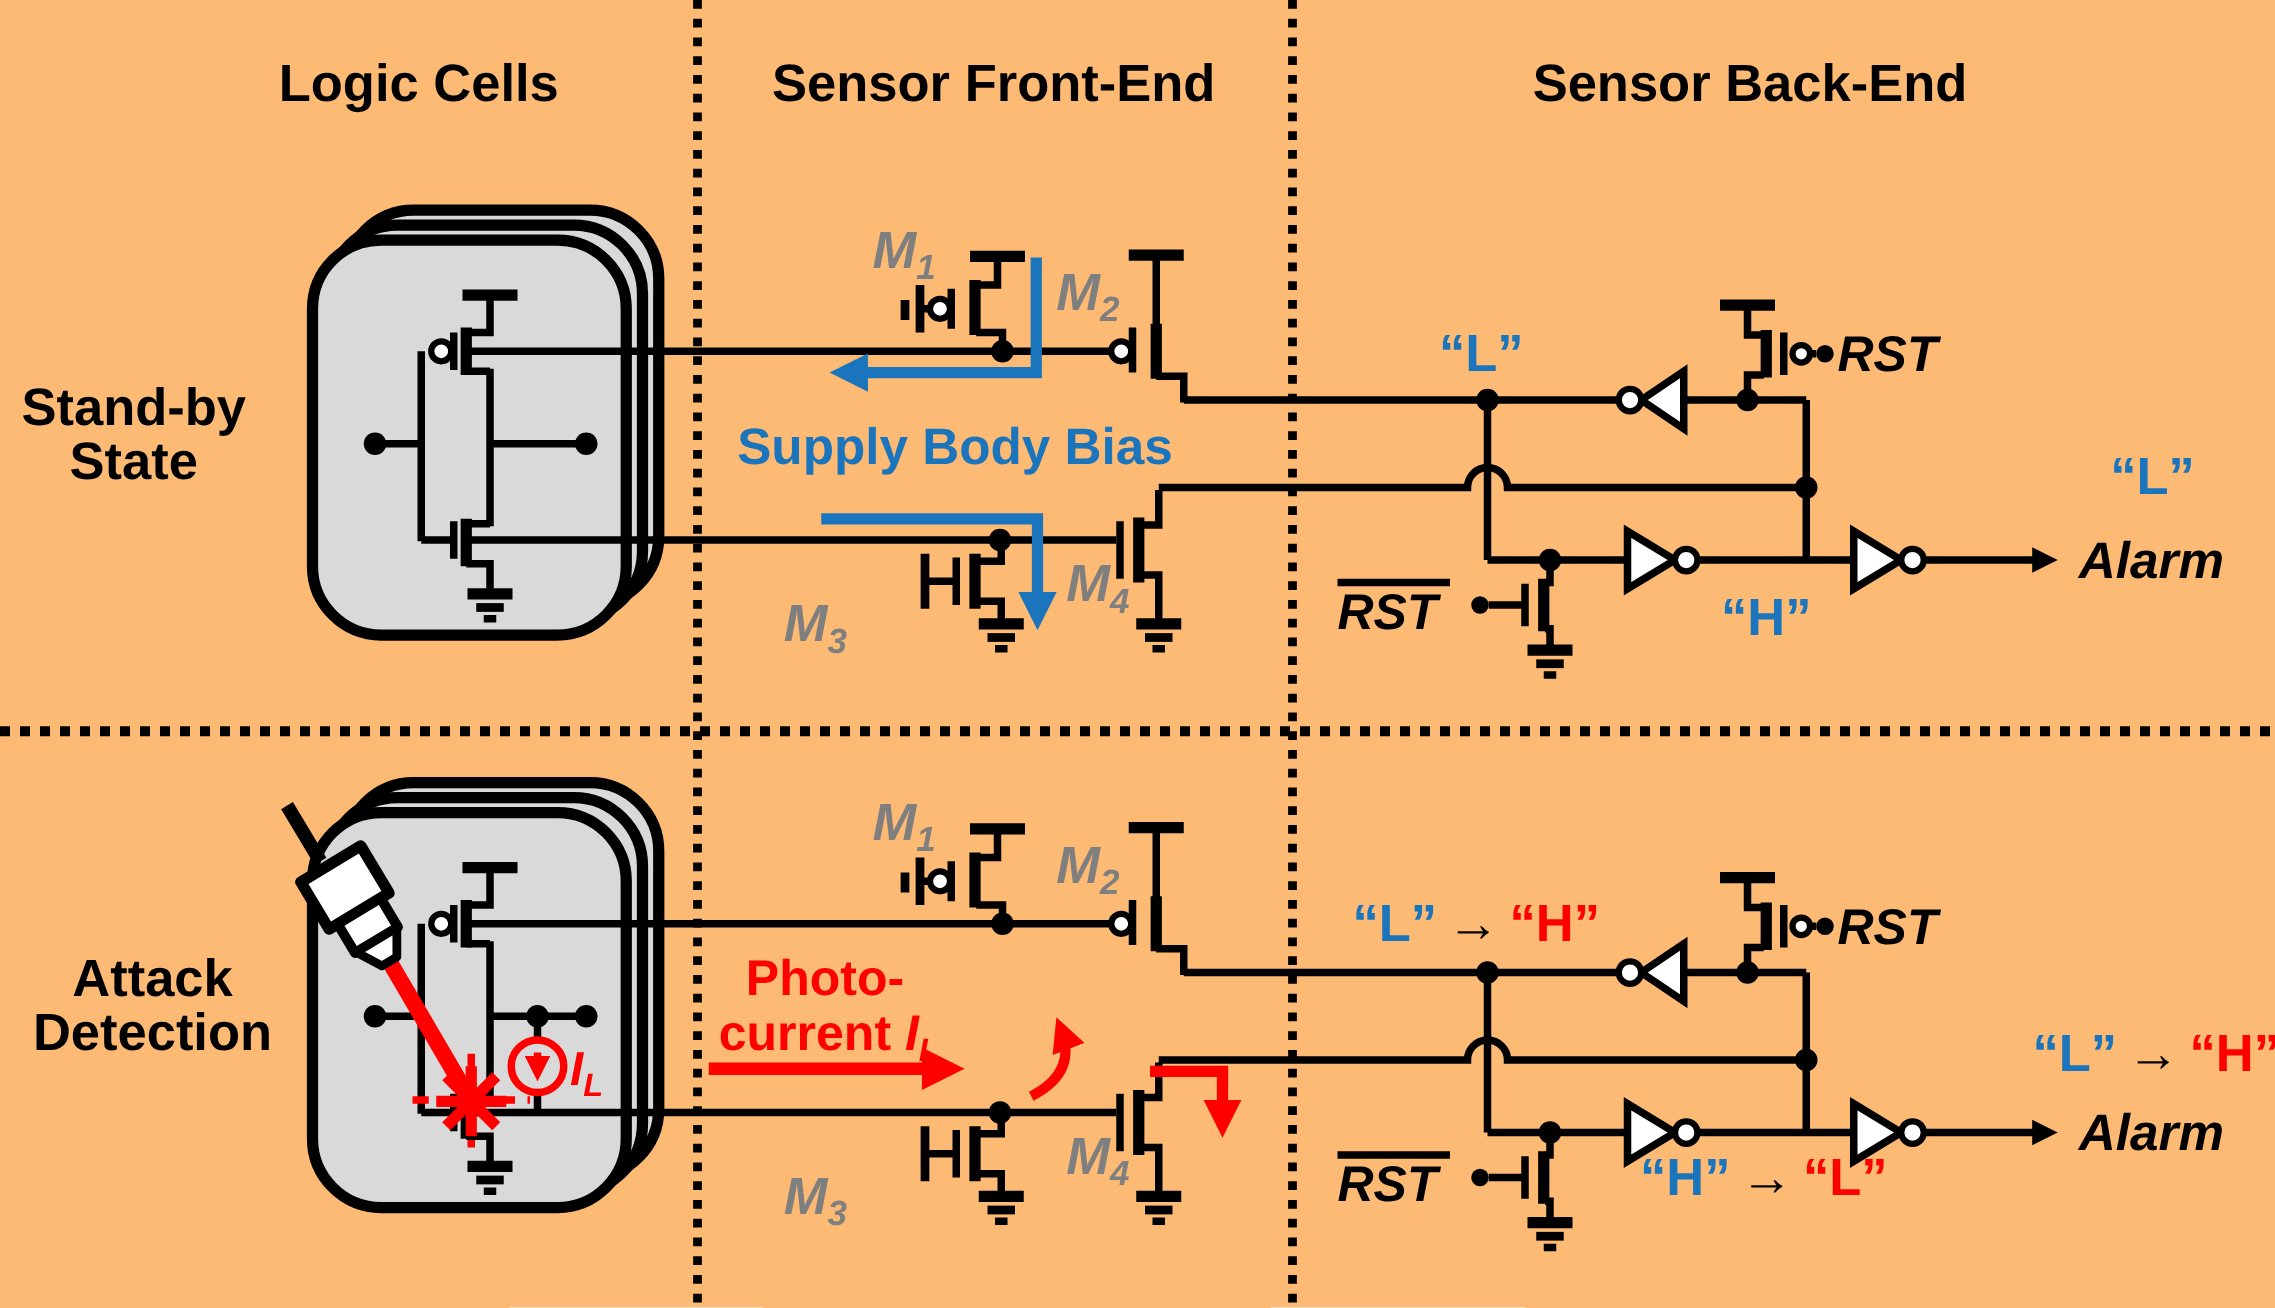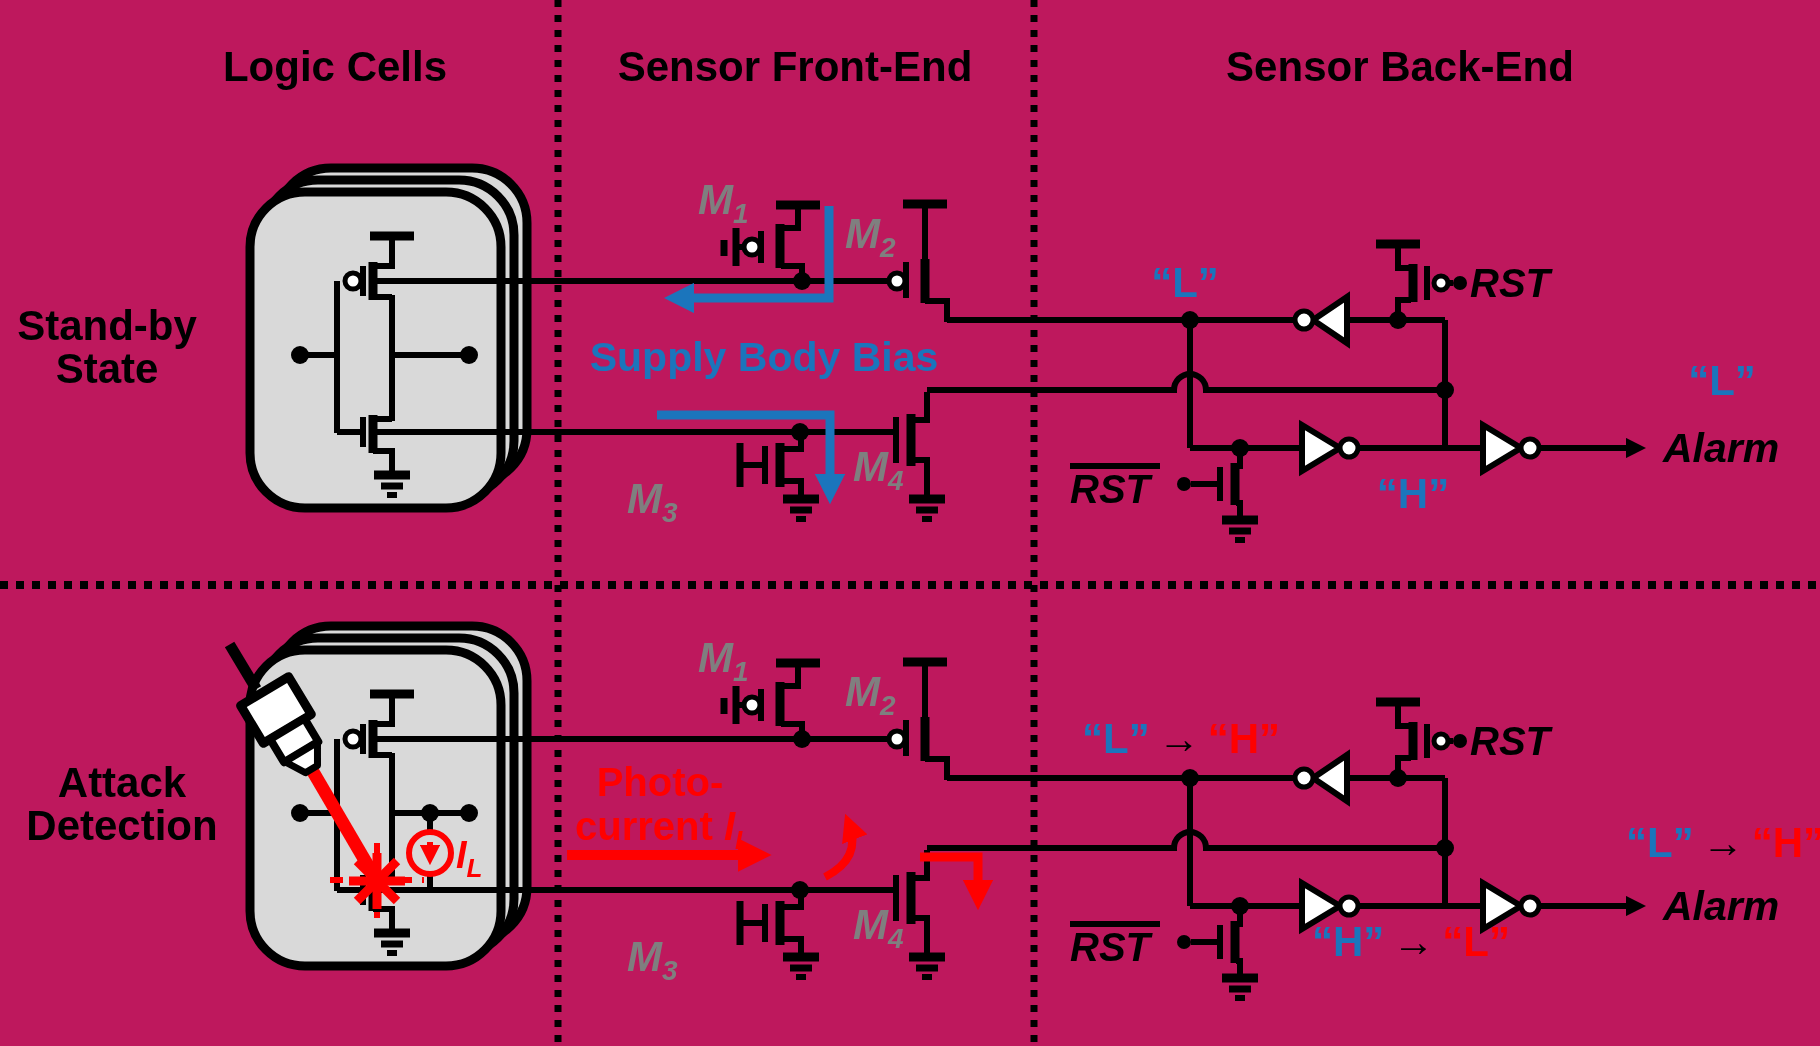--- a/index.html
+++ b/index.html
@@ -1,16 +1,16 @@
 <!DOCTYPE html>
 <html><head>
 <meta charset="utf-8">
 <style>
   html,body{margin:0;padding:0;background:#fff;}
-  .stage{width:1820px;height:1046px;position:relative;background:#be185d;}
+  .stage{width:1820px;height:1046px;position:relative;background:#fdba74;}
   svg{display:block;}
   text{font-family:"Liberation Sans","DejaVu Sans",sans-serif;font-weight:bold;}
   .it{font-style:italic;}
   .blk{fill:#000;}
   .gray{fill:#7F7F7F;}
   .blue{fill:#1B75BC;}
   .red{fill:#FF0000;}
   .f42{font-size:42px;}
   .f41{font-size:41px;}
   .f40{font-size:40px;}

